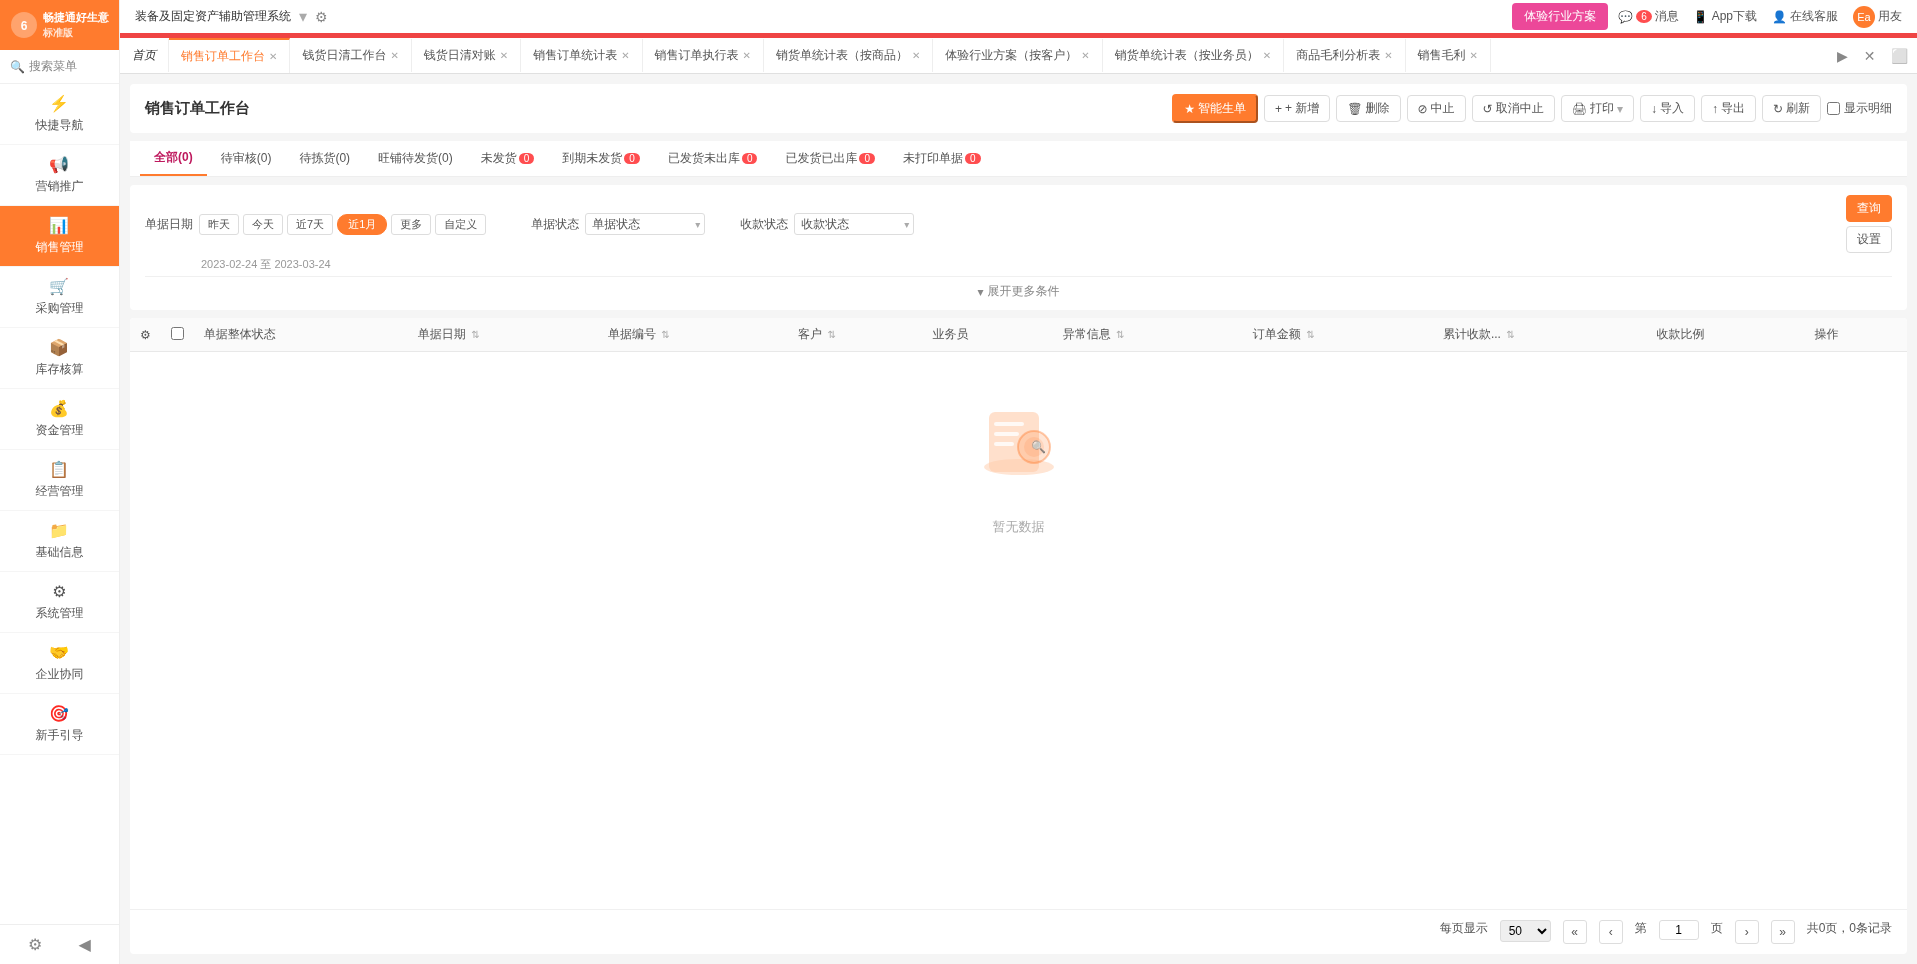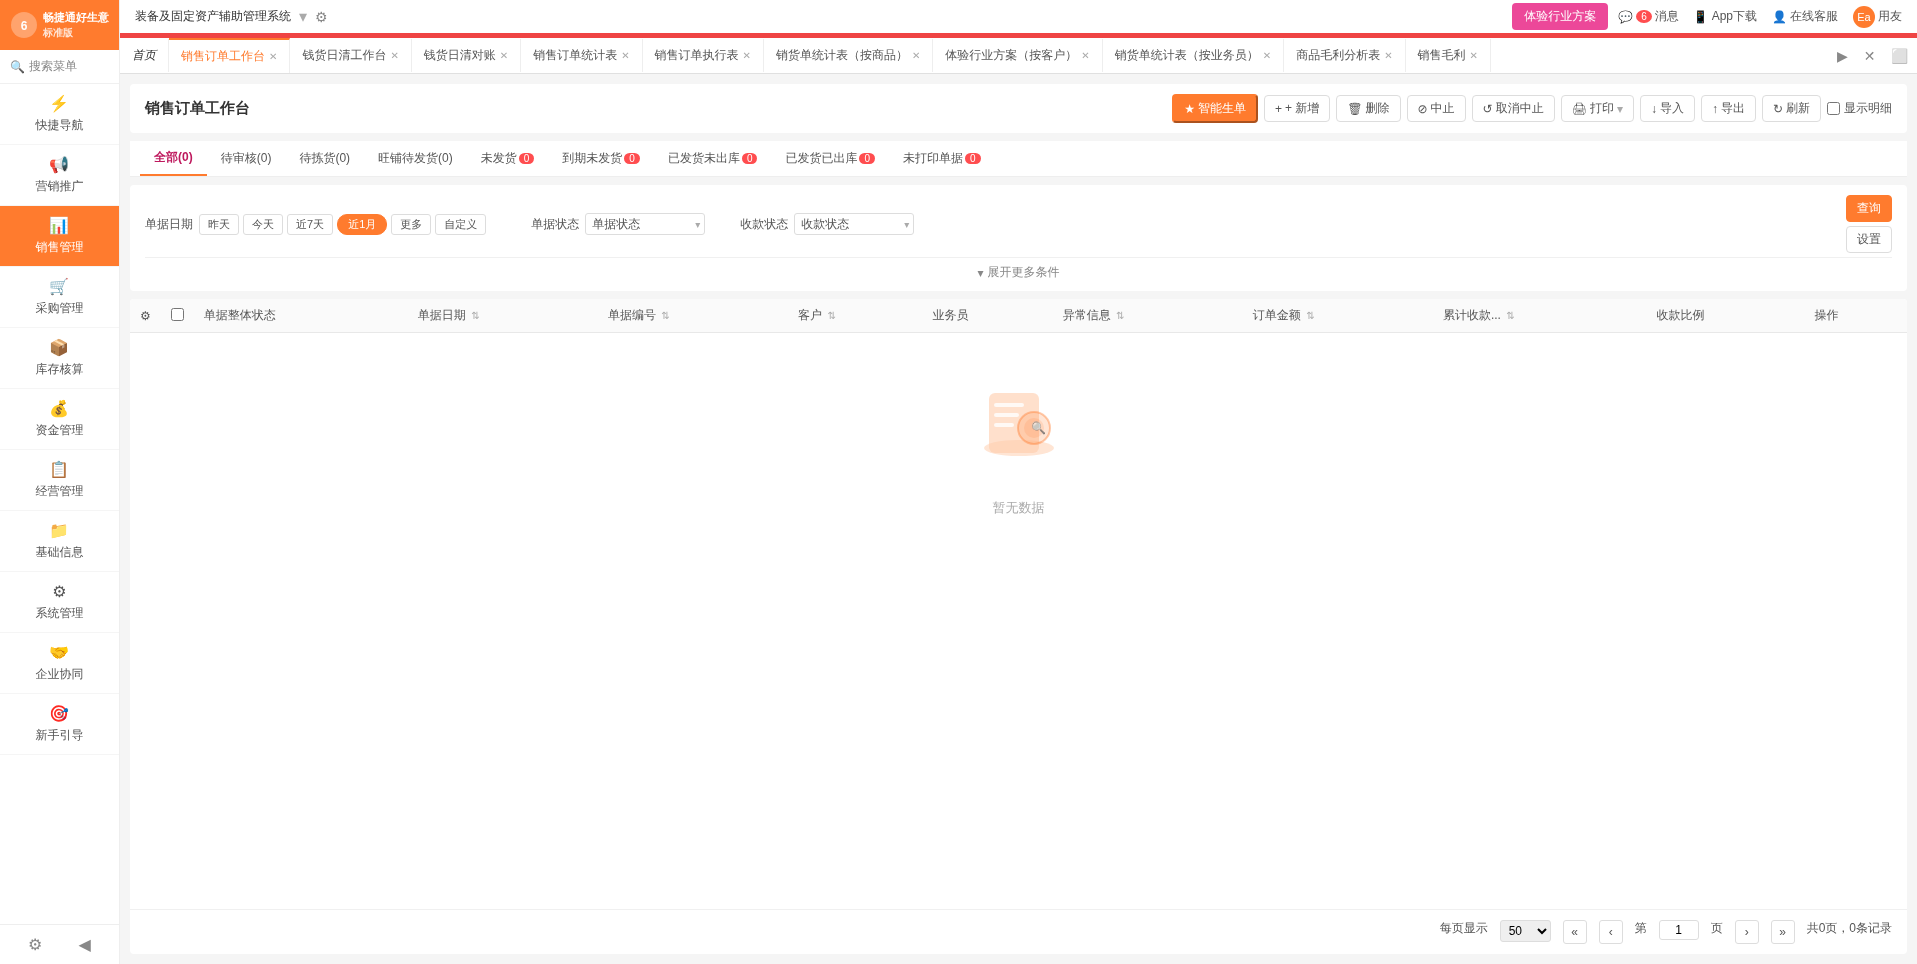--- a/index.html
+++ b/index.html
@@ -361,20 +361,23 @@
               <select class="filter-select">
                 <option>收款状态</option>
               </select>
             </div>
           </div>
           <div class="filter-actions" style="margin-left:auto;">
             <button class="btn btn-orange" style="background:#ff7b2e;border-color:#ff7b2e;color:#fff;">查询</button>
             <button class="btn">设置</button>
           </div>
         </div>
+        <div style="margin-top:4px;">
+          <span class="filter-date" style="margin-left:56px;">2023-02-24 至 2023-03-24</span>
+        </div>
         <div class="expand-conditions" style="justify-content:center;margin-top:4px;border-top:1px solid #f0f0f0;padding-top:6px;">
           <span>▾</span>
           <span>展开更多条件</span>
         </div>
       </div>
 
       <div class="table-section" style="margin-top:8px;">
 
         <div class="table-scroll">
           <table class="data-table">

